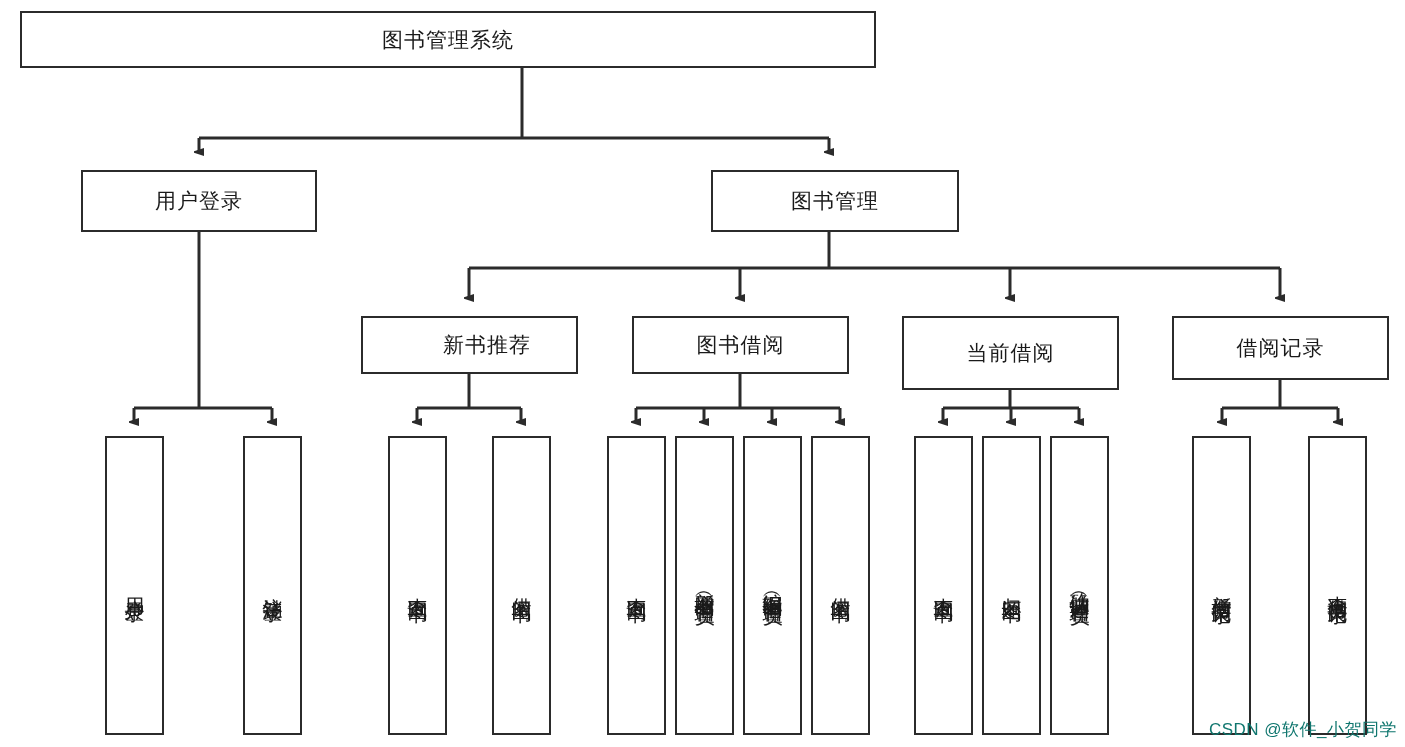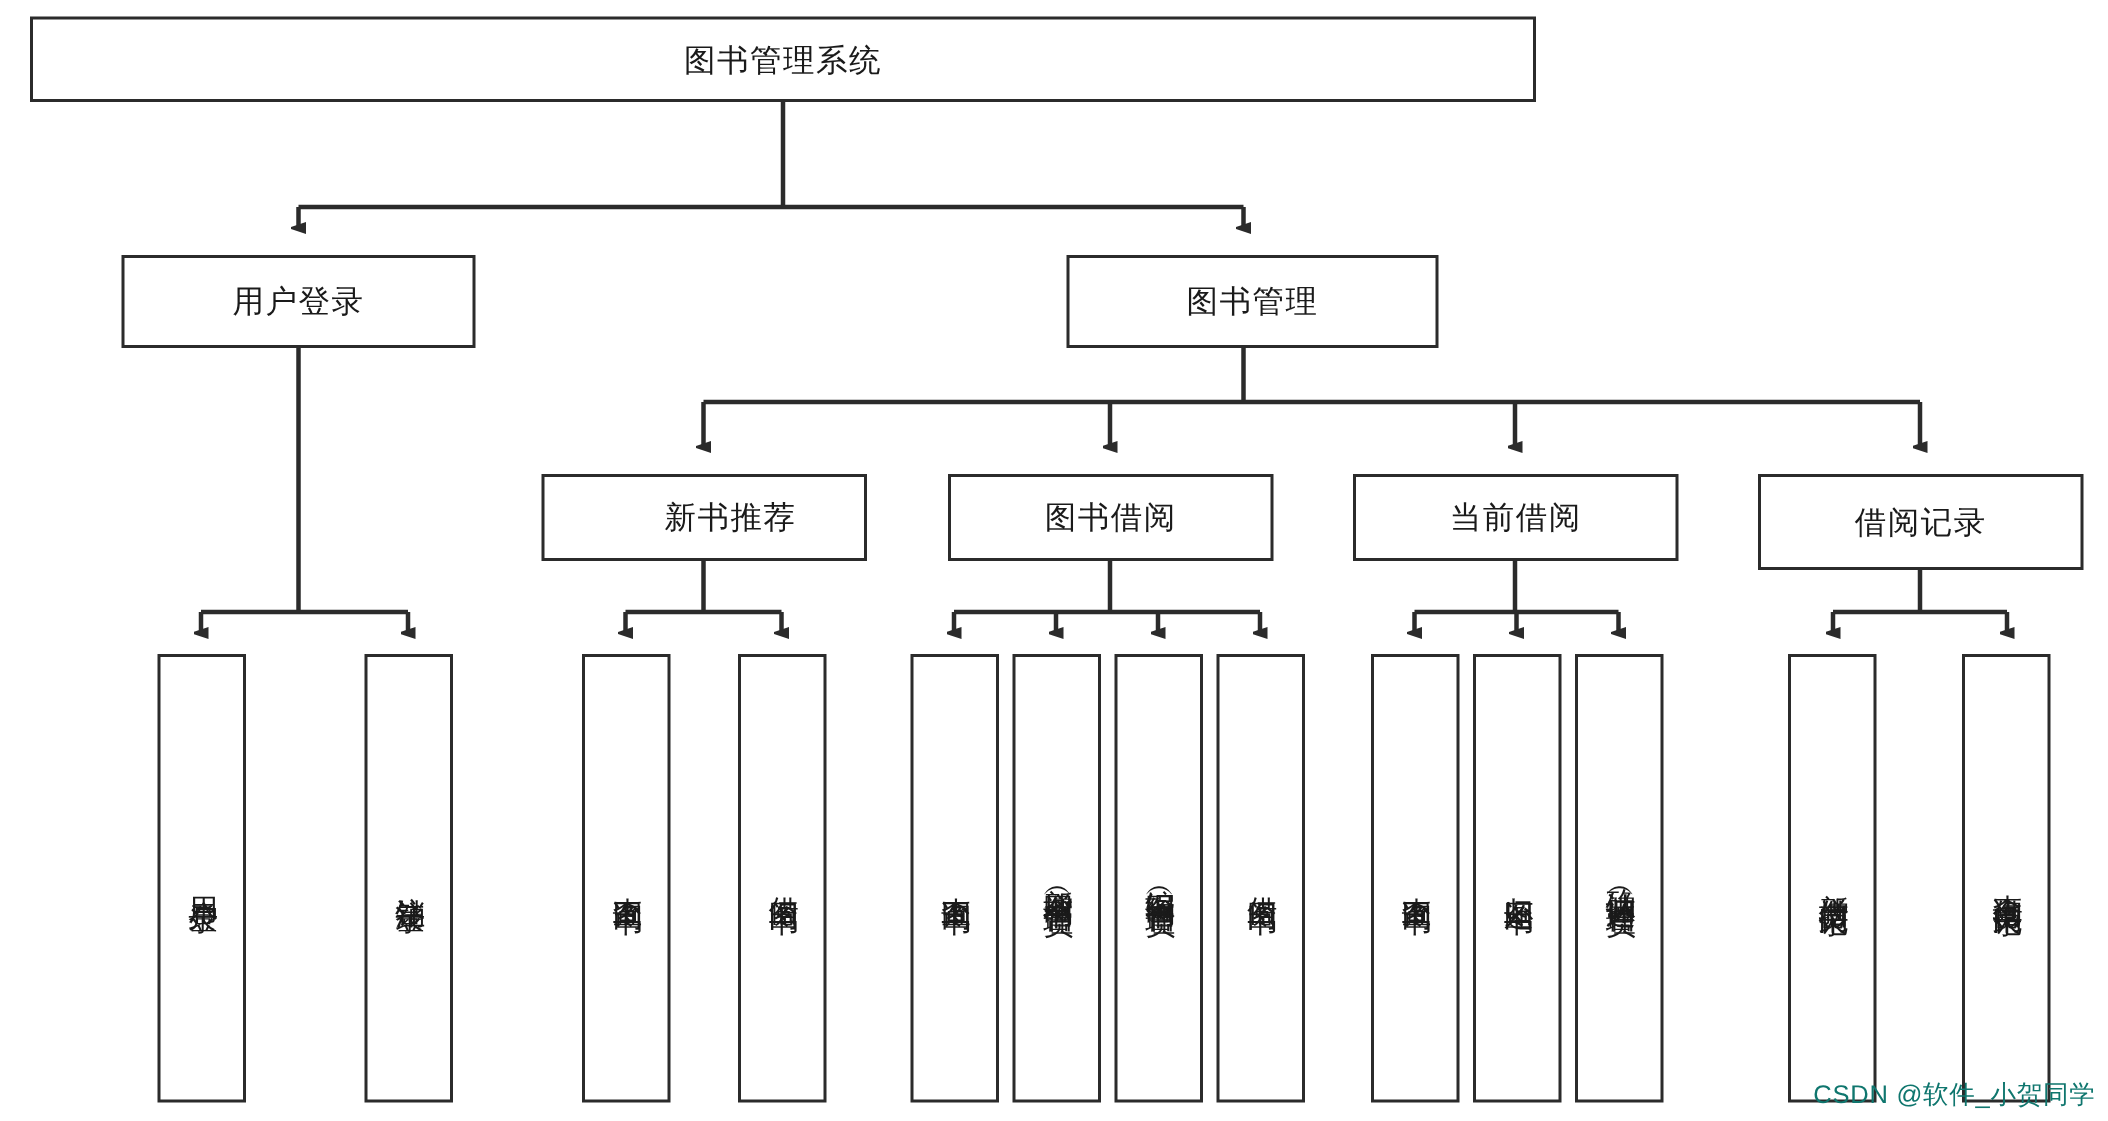--- a/index.html
+++ b/index.html
@@ -124,38 +124,38 @@
     </g>
 
     <g stroke="#2b2b2b" stroke-width="3" fill="none">
       <path d="M1280,374 L1280,408"></path>
       <path d="M1222,408 L1338,408"></path>
       <path d="M1222,408 L1222,422" marker-end="url(#arrow)"></path>
       <path d="M1338,408 L1338,422" marker-end="url(#arrow)"></path>
     </g>
   </svg>
 
-  <div class="node-box horizontal" style="left:20px; top:11px; width:1004px; height:57px;">
+  <div class="node-box horizontal" style="left:20px; top:11px; width:856px; height:57px;">
     <span class="node-label">图书管理系统</span>
   </div>
 
   <div class="node-box horizontal" style="left:81px; top:170px; width:236px; height:62px;">
     <span class="node-label">用户登录</span>
   </div>
   <div class="node-box horizontal" style="left:711px; top:170px; width:248px; height:62px;">
     <span class="node-label">图书管理</span>
   </div>
 
   <div class="node-box horizontal" style="left:361px; top:316px; width:217px; height:58px;padding-left:35px;">
     <span class="node-label">新书推荐</span>
   </div>
   <div class="node-box horizontal" style="left:632px; top:316px; width:217px; height:58px;justify-content:center;">
     <span class="node-label">图书借阅</span>
   </div>
-  <div class="node-box horizontal" style="left:902px; top:316px; width:217px; height:58px;">
+  <div class="node-box horizontal" style="left:902px; top:316px; width:217px; height:74px;">
     <span class="node-label">当前借阅</span>
   </div>
   <div class="node-box horizontal" style="left:1172px; top:316px; width:217px; height:64px;">
     <span class="node-label">借阅记录</span>
   </div>
 
   <div class="node-box vertical" style="left:105px; top:436px; width:59px; height:299px;">
     <span class="node-label">用户登录</span>
   </div>
   <div class="node-box vertical" style="left:243px; top:436px; width:59px; height:299px;">

